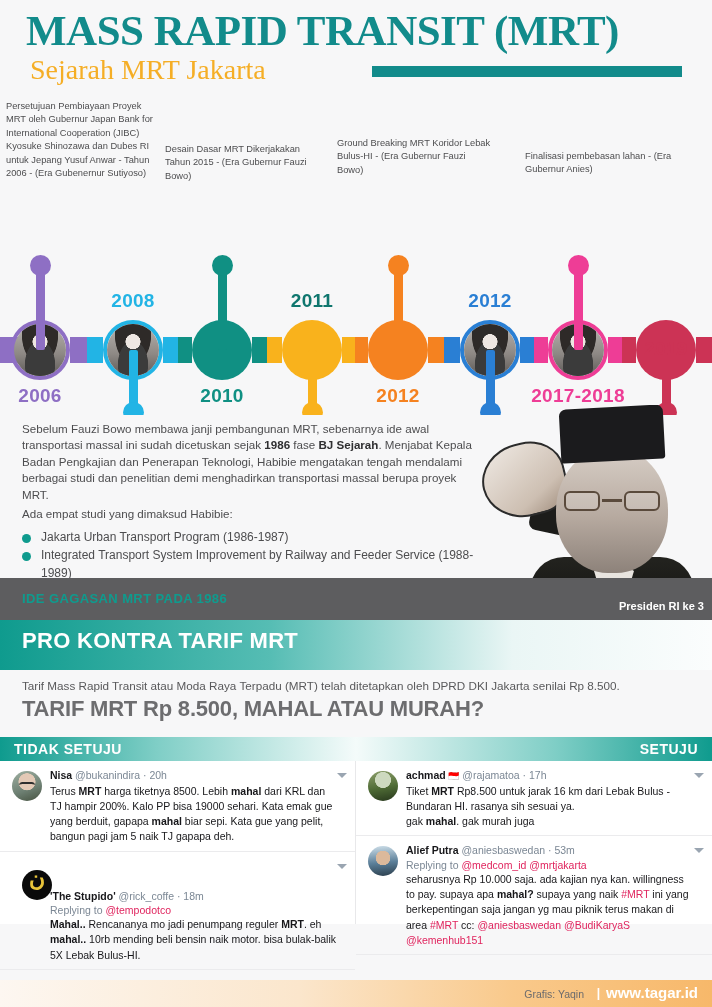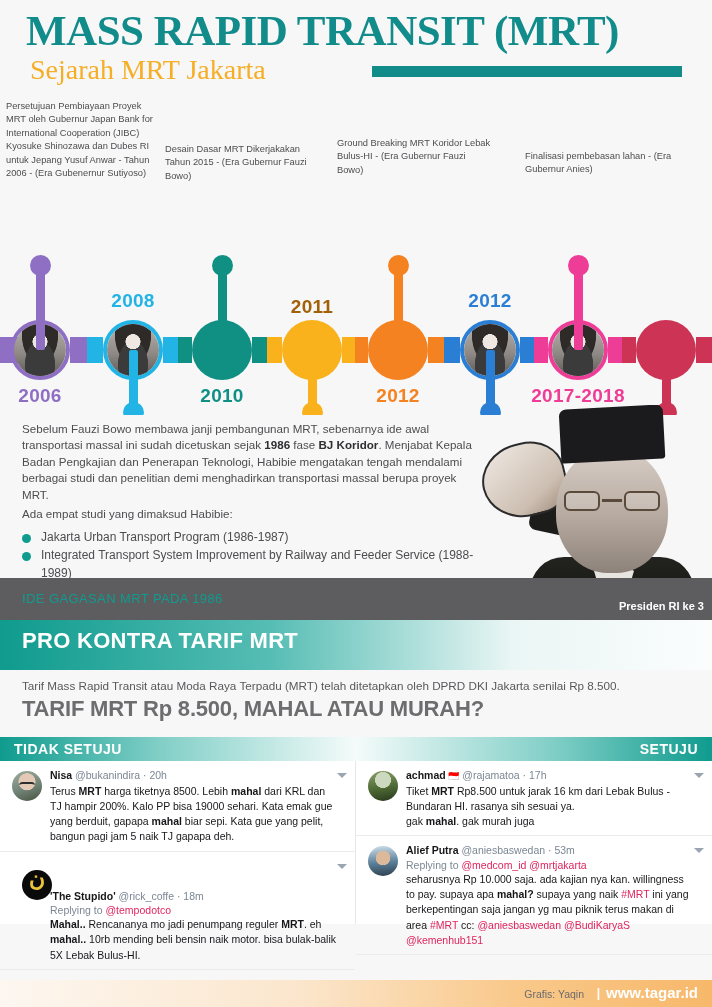--- a/index.html
+++ b/index.html
@@ -141,21 +141,21 @@
     border-radius: 8px 26px 26px 8px;
     transform: rotate(12deg);
   }
 
   .hb-strip {
     position: absolute; left: 0; bottom: 0; width: 712px; height: 42px;
     background: #5d5d5f;
   }
   .hb-strip-left {
     position: absolute; left: 22px; top: 13px;
-    color: #0f9b8e; font-weight: normal; font-size: 13px; letter-spacing: 0.4px;
+    color: #0f9b8e; font-weight: bold; font-size: 13px; letter-spacing: 0.4px;
   }
   .hb-name {
     position: absolute; right: 8px; top: 1px;
     color: #0fb3a3; font-weight: bold; font-size: 16.5px;
   }
   .hb-role {
     position: absolute; right: 8px; top: 22px;
     color: #ffffff; font-weight: bold; font-size: 11px;
   }
 
@@ -309,21 +309,21 @@
       <div class="tl-year" style="color: rgb(34, 180, 229); left: 133px; transform: translateX(-50%); top: 195px;">2008</div>
       <div class="tl-desc" style="top: 341px; left: 82px; width: 150px;">PT.MRT Berdiri Tahun 2008 - (Era Gubernur Fauzi Bowo)</div>
       <div class="tl-circle" style="left: 192px; top: 225px; width: 60px; height: 60px; background: rgb(16, 144, 131);"></div>
       <div class="tl-stem" style="background: rgb(16, 144, 131); left: 217.5px; top: 167px; height: 88px;"></div>
       <div class="tl-knob" style="background: rgb(16, 144, 131); left: 211.5px; top: 160px;"></div>
       <div class="tl-year" style="color: rgb(16, 144, 131); left: 222px; transform: translateX(-50%); top: 290px;">2010</div>
       <div class="tl-desc" style="top: 48px; left: 165px; width: 160px;">Desain Dasar MRT Dikerjakakan Tahun 2015 - (Era Gubernur Fauzi Bowo)</div>
       <div class="tl-circle" style="left: 282px; top: 225px; width: 60px; height: 60px; background: rgb(249, 178, 28);"></div>
       <div class="tl-stem" style="background: rgb(249, 178, 28); left: 307.5px; top: 255px; height: 62px;"></div>
       <div class="tl-knob" style="background: rgb(249, 178, 28); left: 301.5px; top: 307px;"></div>
-      <div class="tl-year" style="color: #a16207; left: 312px; transform: translateX(-50%); top: 201px;">2011</div>
+      <div class="tl-year" style="color: #0f766e; left: 312px; transform: translateX(-50%); top: 195px;">2011</div>
       <div class="tl-desc" style="top: 341px; left: 248px; width: 155px;">Tender Konstruksi Tahun MRT 2011 - (Era Gubernur Fauzi Bowo)</div>
       <div class="tl-circle" style="left: 368px; top: 225px; width: 60px; height: 60px; background: rgb(245, 130, 32);"></div>
       <div class="tl-stem" style="background: rgb(245, 130, 32); left: 393.5px; top: 167px; height: 88px;"></div>
       <div class="tl-knob" style="background: rgb(245, 130, 32); left: 387.5px; top: 160px;"></div>
       <div class="tl-year" style="color: rgb(245, 130, 32); left: 398px; transform: translateX(-50%); top: 290px;">2012</div>
       <div class="tl-desc" style="top: 42px; left: 337px; width: 155px;">Ground Breaking MRT Koridor Lebak Bulus-HI  - (Era Gubernur Fauzi Bowo)</div>
       <div class="tl-circle" style="left: 460px; top: 225px; width: 60px; height: 60px; border: 4px solid rgb(42, 127, 212); background: rgb(207, 207, 207);">
         <div class="face"></div>
       </div>
       <div class="tl-stem" style="background: rgb(42, 127, 212); left: 485.5px; top: 255px; height: 62px;"></div>
@@ -340,21 +340,21 @@
       <div class="tl-circle" style="left: 636px; top: 225px; width: 60px; height: 60px; background: rgb(204, 51, 85);"></div>
       <div class="tl-stem" style="background: rgb(204, 51, 85); left: 661.5px; top: 255px; height: 62px;"></div>
       <div class="tl-knob" style="background: rgb(204, 51, 85); left: 655.5px; top: 307px;"></div>
       <div class="tl-year" style="color: rgb(204, 51, 85); left: 666px; transform: translateX(-50%); top: 195px; margin-top: 48px;">2019</div>
       <div class="tl-desc rt" style="top: 341px; left: 578px; width: 128px;">MRT Ratangga Beroperasi dengan Integrasi awal dengan Transjakarta Tahun 2019. Operasi fase 1 dan ground breaking fase 2 - (Era Gubernur Anies)</div>
     </div>
 </div>
 
 <div class="habibie">
   <div class="hb-body">
-    <span>Sebelum Fauzi Bowo membawa janji pembangunan MRT, sebenarnya ide awal transportasi massal ini sudah dicetuskan sejak </span><b>1986</b><span> fase </span><b>BJ Koridor</b><span>. Menjabat Kepala Badan Pengkajian dan Penerapan Teknologi, Habibie mengatakan tengah mendalami berbagai studi dan penelitian demi menghadirkan transportasi massal berupa proyek MRT.</span>
+    <span>Sebelum Fauzi Bowo membawa janji pembangunan MRT, sebenarnya ide awal transportasi massal ini sudah dicetuskan sejak </span><b>1986</b><span> fase </span><b>BJ Sejarah</b><span>. Menjabat Kepala Badan Pengkajian dan Penerapan Teknologi, Habibie mengatakan tengah mendalami berbagai studi dan penelitian demi menghadirkan transportasi massal berupa proyek MRT.</span>
     <div style="margin-top:3px">Ada empat studi yang dimaksud Habibie:</div>
     <ul class="hb-list" id="studies">
         <li>Jakarta Urban Transport Program (1986-1987)</li>
         <li>Integrated Transport System Improvement by Railway and Feeder Service (1988-1989)</li>
         <li>Transport Network Planning and Regulation (1989-1992)</li>
         <li>Jakarta Mass Transit System Study (1989-1992)</li>
       </ul>
   </div>
 
   <div class="hb-photo">

